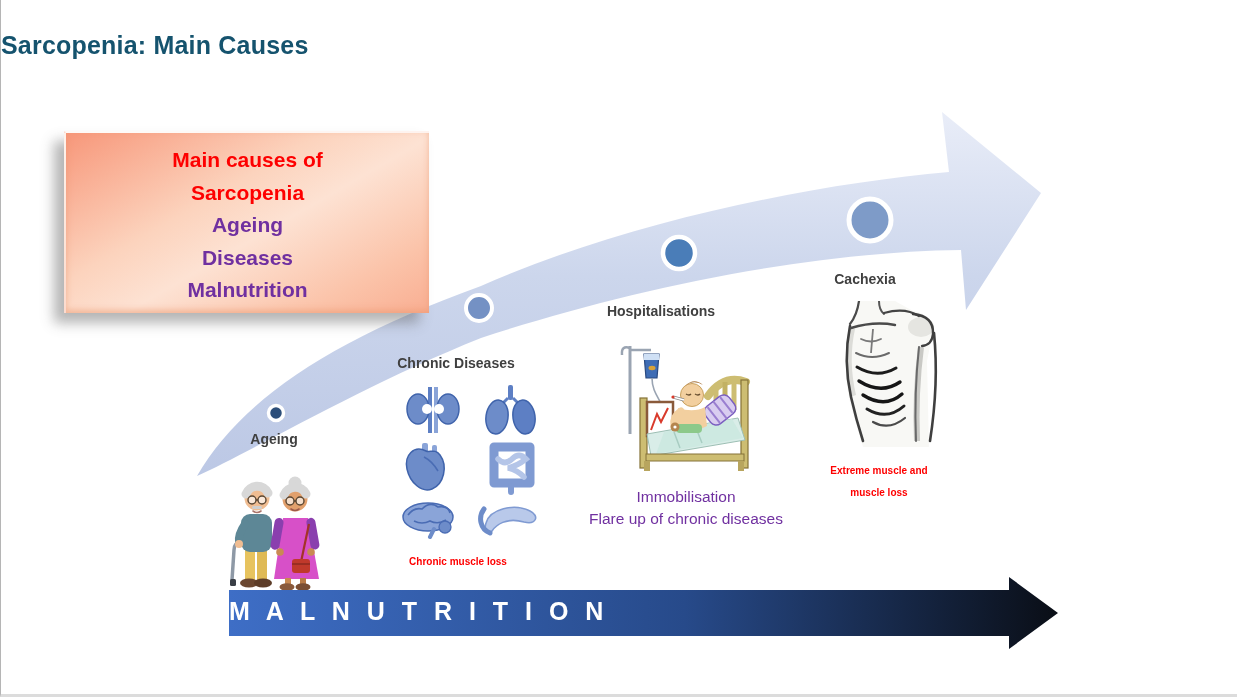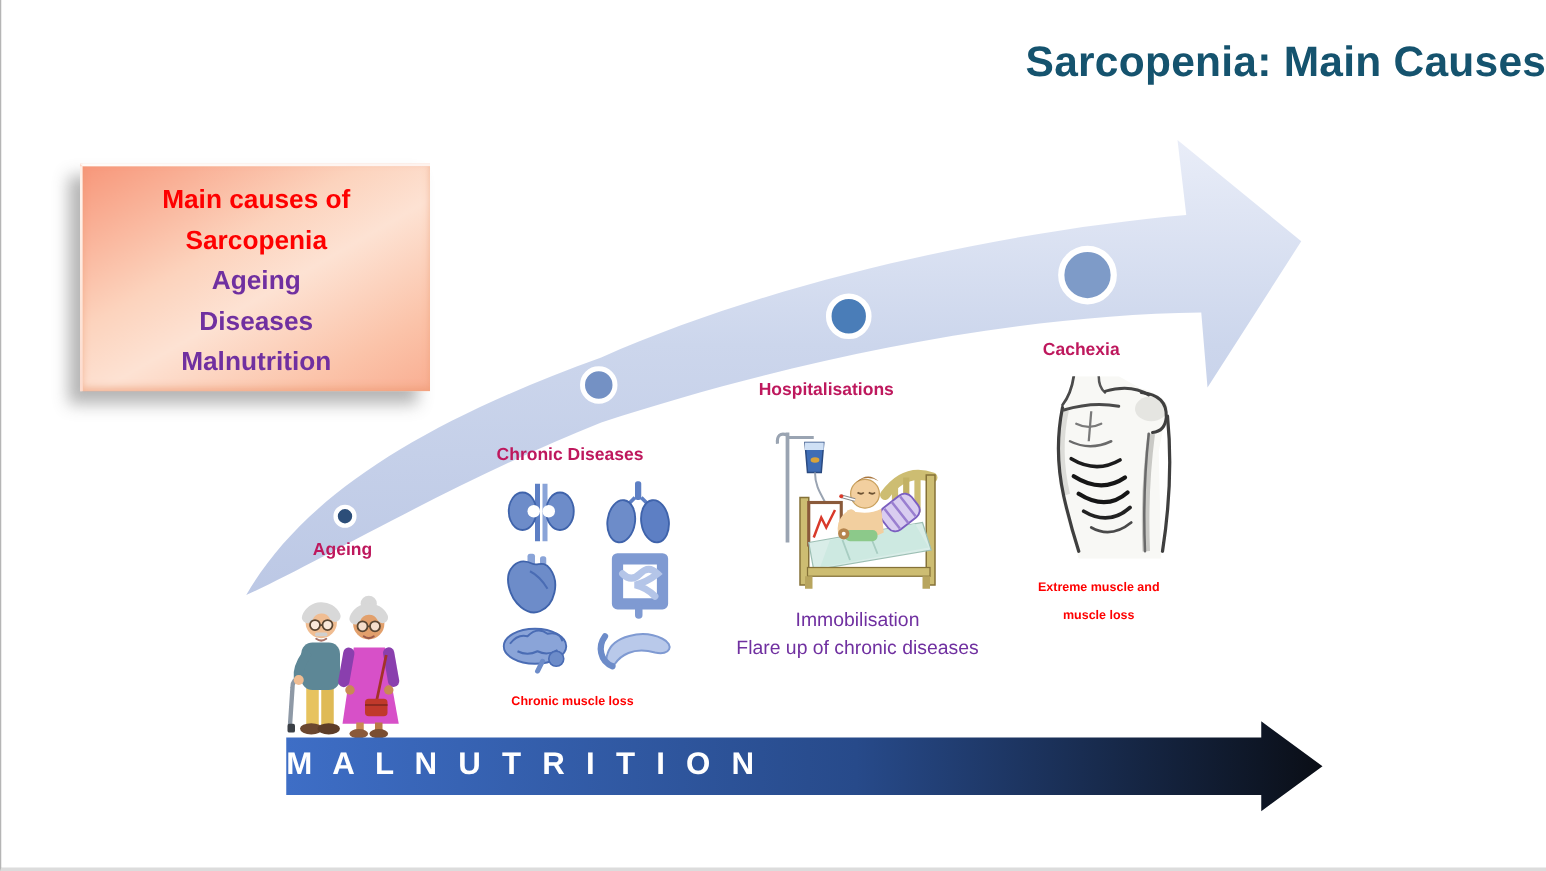--- a/index.html
+++ b/index.html
@@ -1,33 +1,33 @@
 <!DOCTYPE html>
 <html><head>
 <meta charset="utf-8">
 <style>
   html,body{margin:0;padding:0;background:#efefef;font-family:"Liberation Sans",sans-serif;}
   .slide{position:relative;width:1236px;height:694px;background:#ffffff;overflow:hidden;
          border-left:1px solid #b5b5b5;border-bottom:3px solid #dcdcdc;}
   
-  .page-title{position:absolute;left:0;top:31px;width:1236px;text-align:right;
-              font-size:34px;font-weight:bold;color:#15536e;letter-spacing:.2px;}
-  
-  .causes-box{position:absolute;left:63px;top:131px;width:280px;height:182px;
+  .page-title{position:absolute;left:0;top:31px;width:1236px;text-align:left;
+              font-size:25px;font-weight:bold;color:#15536e;letter-spacing:.2px;}
+  
+  .causes-box{position:absolute;left:63px;top:131px;width:365px;height:182px;
               background:linear-gradient(150deg,#f7977a 0%,#fcd3bd 38%,#fde2d3 55%,#fbc3a9 82%,#f9ae92 100%);
               border-top:2px solid rgba(255,255,255,.85);border-left:2px solid rgba(255,255,255,.55);
               box-shadow:-10px 10px 12px rgba(90,90,90,.45), inset 0 -3px 6px rgba(235,150,110,.55);
               text-align:center;padding-top:11px;box-sizing:border-box;}
   .causes-box div{font-size:21px;font-weight:bold;line-height:32.5px;}
   .txt-red{color:#fe0000;}
   .txt-purple{color:#7030a0;}
   
   .swoosh-svg{position:absolute;left:0;top:0;width:1236px;height:694px;}
   
-  .stage-label{position:absolute;text-align:center;font-weight:bold;color:#be185d;font-size:14px;}
+  .stage-label{position:absolute;text-align:center;font-weight:bold;color:#404040;font-size:14px;}
   .lbl-ageing{left:228px;top:431px;width:90px;}
   .lbl-chronic{left:373px;top:355px;width:164px;}
   .lbl-hosp{left:578px;top:303px;width:164px;}
   .lbl-cachexia{left:794px;top:271px;width:140px;}
   
   .cap{position:absolute;text-align:center;}
   .cap-red{font-weight:bold;color:#fe0000;font-size:10px;}
   .cap-purple{color:#7030a0;font-size:15.5px;font-weight:normal;}
   .cap-chronic{left:357px;top:556px;width:200px;}
   .cap-acute{left:575px;top:486px;width:220px;line-height:21.5px;}

